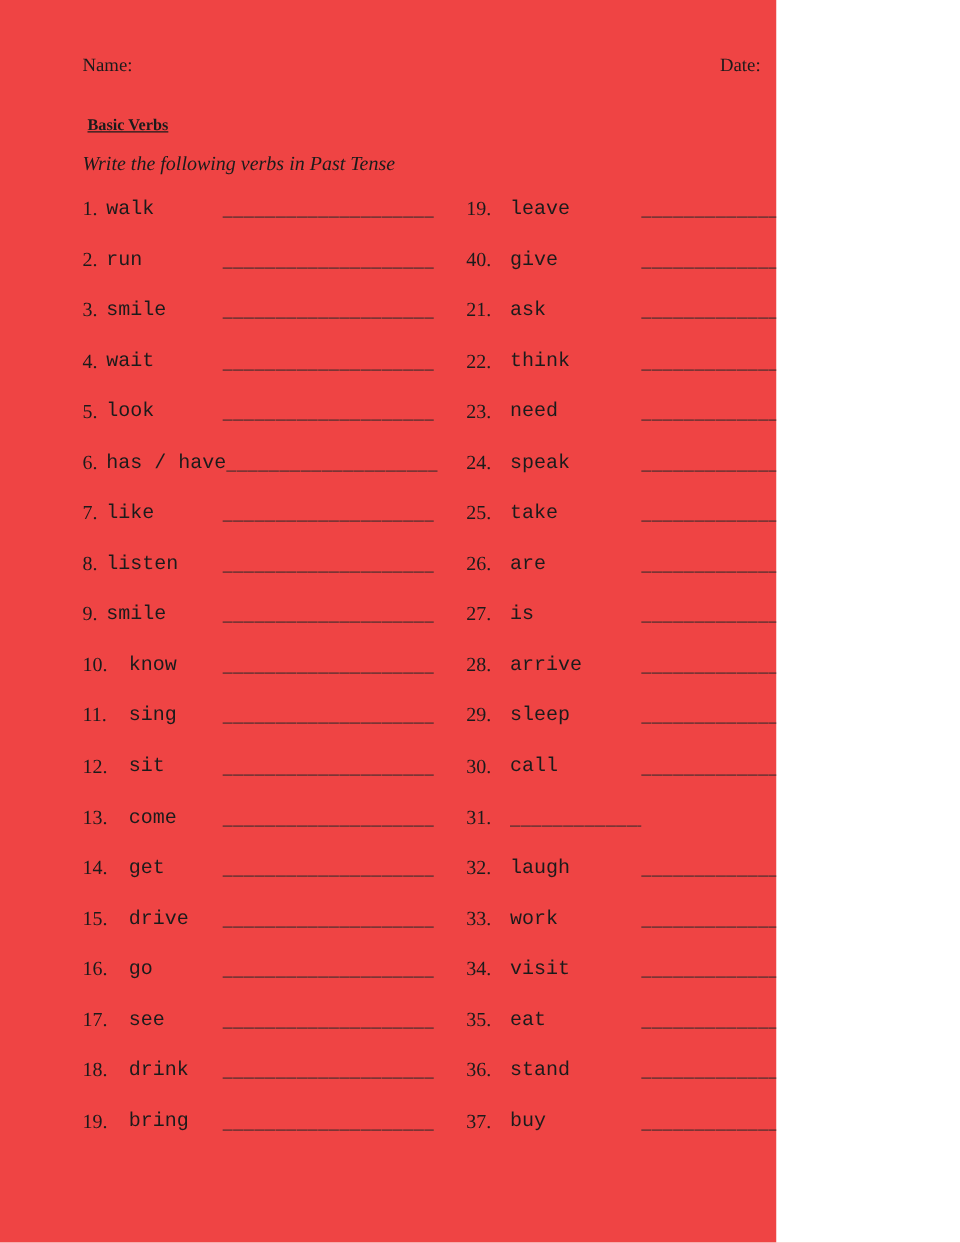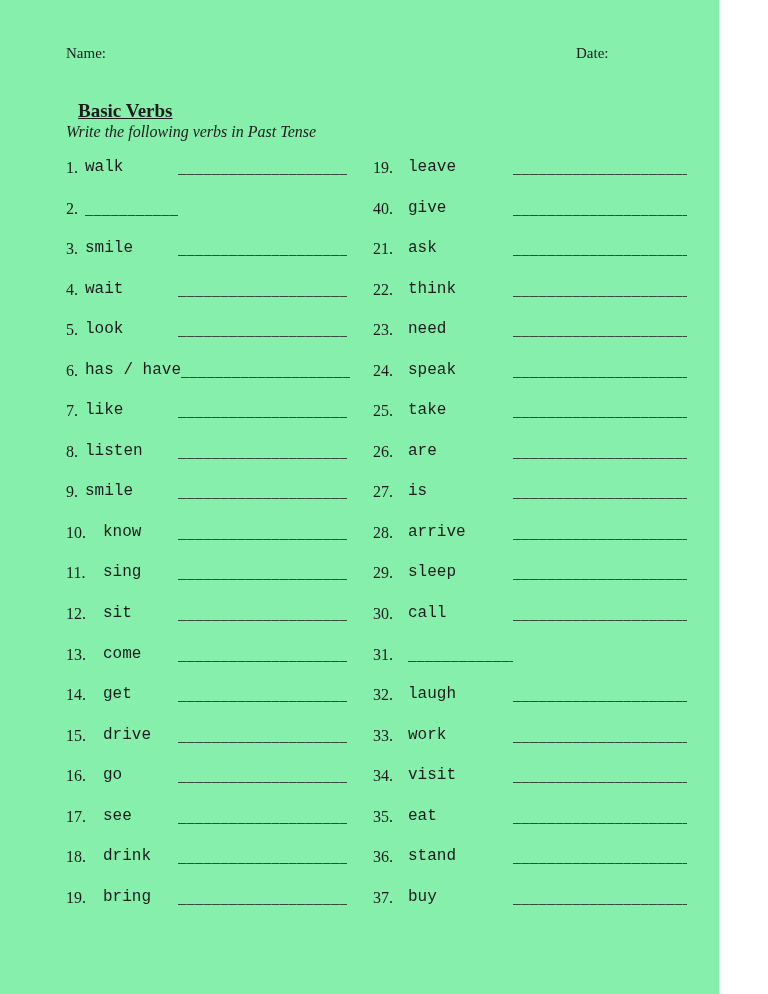--- a/index.html
+++ b/index.html
@@ -1,31 +1,31 @@
 <!DOCTYPE html>
 <html><head>
 <meta charset="utf-8">
 <style>
   html, body { margin: 0; padding: 0; background: #ffffff; }
   .page {
     position: relative;
-    width: 719px;
+    width: 621px;
     height: 994px;
-    background: #86efac;
+    background: #ef4444;
     font-family: "Liberation Serif", "DejaVu Serif", serif;
     color: #1b1b1b;
     overflow: hidden;
   }
   .name-label   { position: absolute; left: 66px;  top: 45px; font-size: 15px; }
   .date-label   { position: absolute; left: 576px; top: 45px; font-size: 15px; }
   .page-title {
     position: absolute; left: 66px; top: 88px;
-    font-size: 19px; font-weight: bold;
+    font-size: 13px; font-weight: bold;
     text-decoration: underline;
-    margin: 12px;
+    margin: 4px;
   }
   .instructions {
     position: absolute; left: 66px; top: 123px;
     font-size: 16px; font-style: italic; margin: 0; text-align: right;
   }
   .columns {
     position: absolute; left: 66px; top: 157px;
     display: flex; gap: 26px;
   }
   .col { display: block; }
@@ -62,20 +62,21 @@
 
   <div class="columns">
     <div class="col col-left" id="col-left">
         <div class="row">
     <span class="num">1.</span>
     <span class="verb">walk</span>
     <span class="blank">________________________</span>
   </div>
         <div class="row">
     <span class="num">2.</span>
+    <span class="verb">run</span>
     <span class="blank">________________________</span>
   </div>
         <div class="row">
     <span class="num">3.</span>
     <span class="verb">smile</span>
     <span class="blank">________________________</span>
   </div>
         <div class="row">
     <span class="num">4.</span>
     <span class="verb">wait</span>

